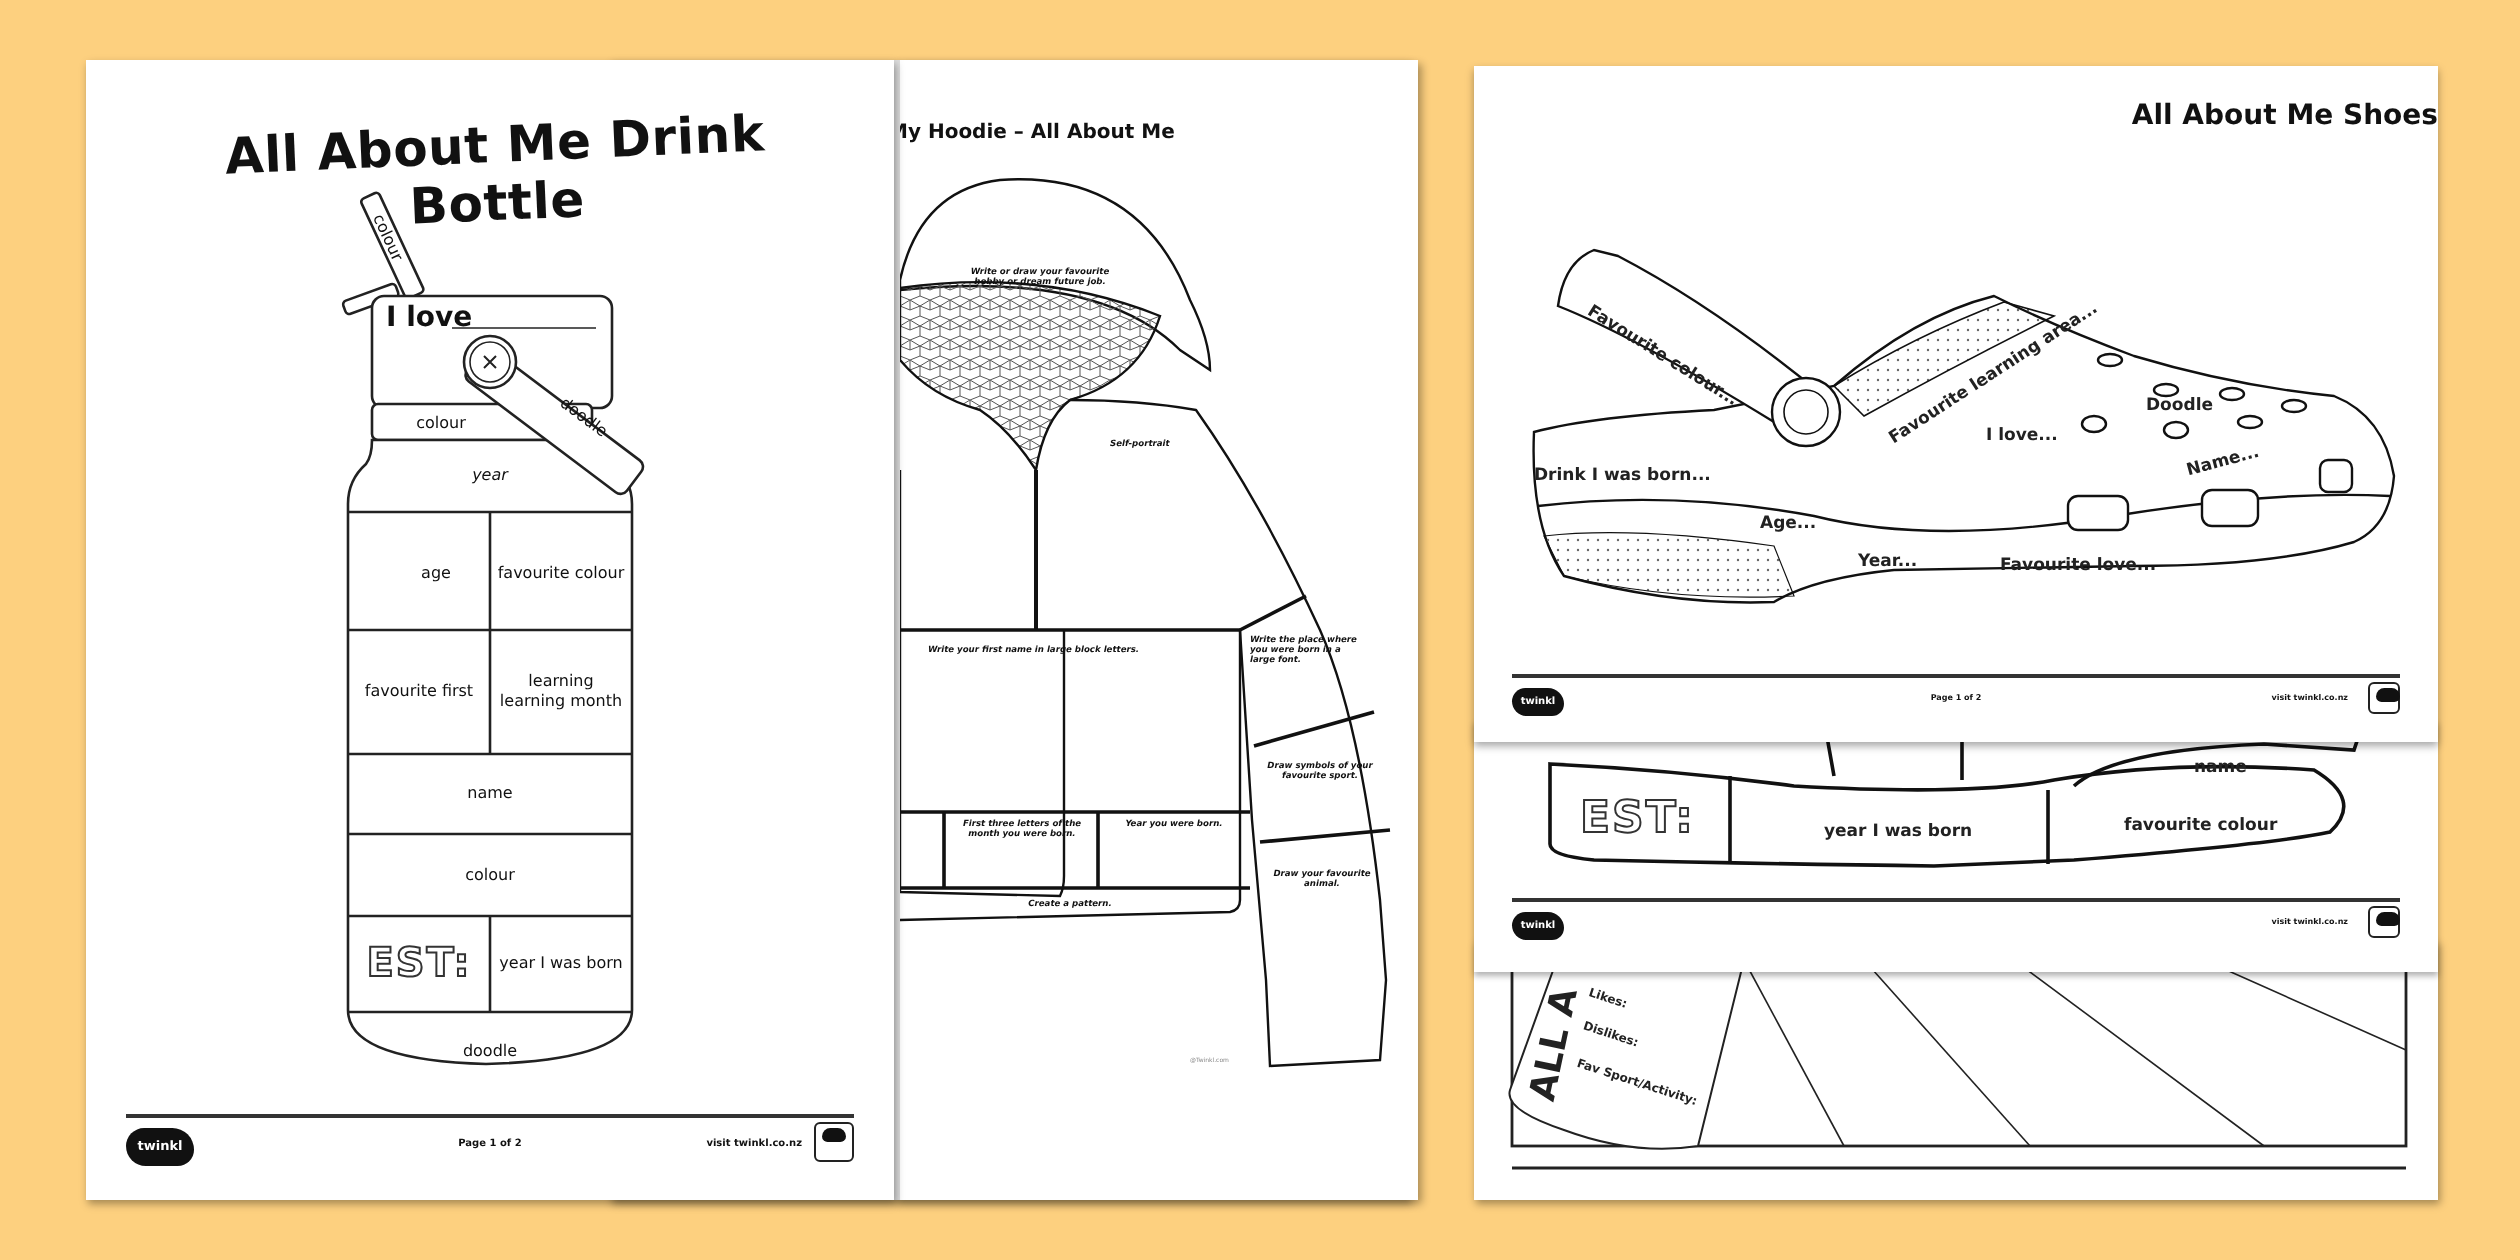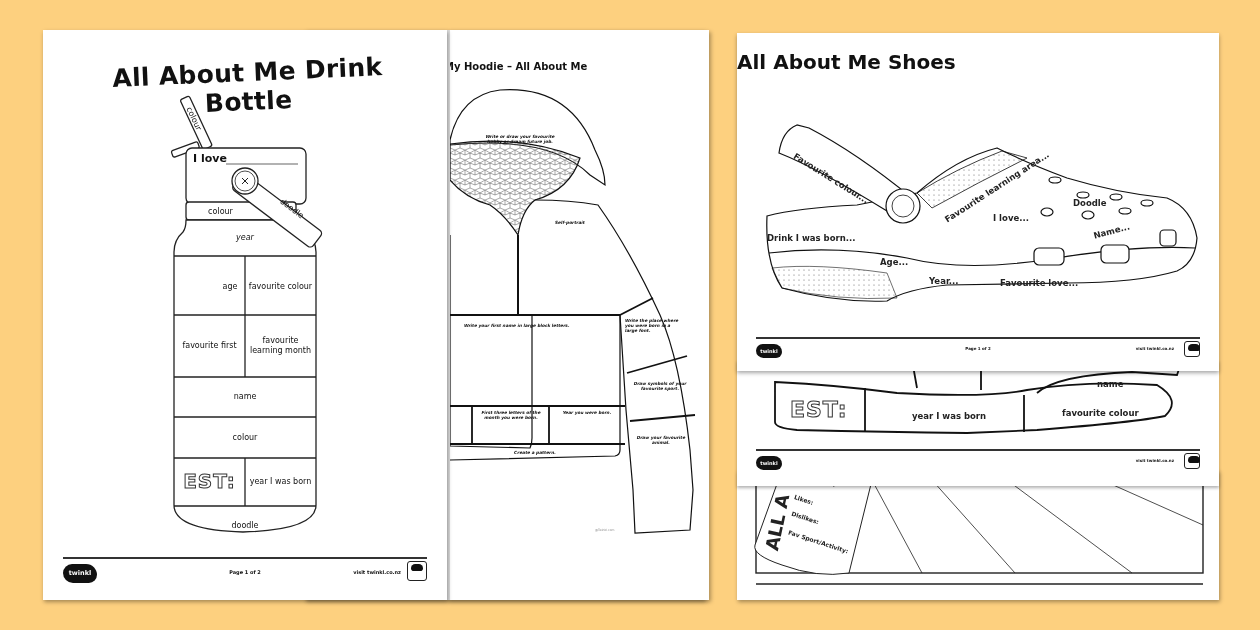--- a/index.html
+++ b/index.html
@@ -26,21 +26,21 @@
   
   #hoodie-back { left: 305px; top: 30px; width: 400px; height: 570px; z-index: 1; background: #fff; }
   #hoodie-sheet { left: 447px; top: 30px; width: 262px; height: 570px; z-index: 2; box-shadow: 2px 2px 4px rgba(0,0,0,0.3); border-left: 3px solid #ddd; }
   #hoodie-sheet .title { position: absolute; left: -6px; top: 31px; font-weight: bold; font-size: 10px; white-space: nowrap; }
   .htxt { position: absolute; font-size: 4.3px; font-style: italic; font-weight: bold; line-height: 5.2px; text-align: center; }
 
   
   #shoe-bottom { left: 737px; top: 470px; width: 482px; height: 130px; z-index: 1; }
   #shoe-mid { left: 737px; top: 360px; width: 482px; height: 126px; z-index: 2; box-shadow: 0 2px 3px rgba(0,0,0,0.3); }
   #shoe-top { left: 737px; top: 33px; width: 482px; height: 338px; z-index: 3; box-shadow: 0 2px 4px rgba(0,0,0,0.35); }
-  #shoe-top .title { position: absolute; left: 0; right: 17px; top: 17px; text-align: left; font-weight: bold; font-size: 20px; }
+  #shoe-top .title { position: absolute; left: 0; right: 0; top: 17px; text-align: right; font-weight: bold; font-size: 14px; }
   .stxt { position: absolute; font-size: 8.5px; font-weight: bold; color: #222; white-space: nowrap; }
 
   .est { font-family: "DejaVu Sans", sans-serif; font-weight: bold; color: #fff; -webkit-text-stroke: 1px #333; letter-spacing: 1px; }
 </style>
 </head>
 <body>
 
 <div class="sheet" id="bottle-sheet">
   <div class="title">All About Me Drink Bottle</div>
 
@@ -74,29 +74,29 @@
       <g transform="translate(198,152) rotate(37)">
         <rect x="-4" y="-9" width="100" height="20" rx="4"></rect>
       </g>
       <circle cx="202" cy="151" r="13"></circle>
       <circle cx="202" cy="151" r="10" stroke-width="0.8"></circle>
       <path d="M199 148 L205 154 M205 148 L199 154" stroke-width="1"></path>
     </g>
   </svg>
 
   <div class="btxt" style="left:138px;top:84px;transform:rotate(65deg);">colour</div>
-  <div class="btxt" style="left:150px;top:124px;font-size:11px;font-weight:bold;text-align:left;">I love</div>
+  <div class="btxt" style="left:150px;top:124px;font-size:14px;font-weight:bold;text-align:left;">I love</div>
   <div class="btxt" style="left:235px;top:174px;transform:rotate(37deg);">doodle</div>
   <div class="btxt" style="left:150px;top:177px;width:55px;">colour</div>
   <div class="btxt" style="left:131px;top:203px;width:142px;font-style:italic;">year</div>
-  <div class="btxt" style="left:131px;top:252px;width:88px;margin-left:12px;">age</div>
+  <div class="btxt" style="left:131px;top:252px;width:88px;">age</div>
   <div class="btxt" style="left:202px;top:252px;width:71px;">favourite colour</div>
   <div class="btxt" style="left:131px;top:311px;width:71px;">favourite first</div>
   <div class="btxt" style="left:202px;top:306px;width:71px;">
-    <span>favourite</span><br>
+    <span>learning</span><br>
     <span>learning month</span>
   </div>
   <div class="btxt" style="left:131px;top:362px;width:142px;">name</div>
   <div class="btxt" style="left:131px;top:403px;width:142px;">colour</div>
   <div class="btxt est" style="left:131px;top:440px;width:71px;font-size:20px;line-height:22px;">EST:</div>
   <div class="btxt" style="left:202px;top:447px;width:71px;">year I was born</div>
   <div class="btxt" style="left:131px;top:491px;width:142px;">doodle</div>
 
   <div class="footer" style="top:527px;">
     <div class="rule"></div>

